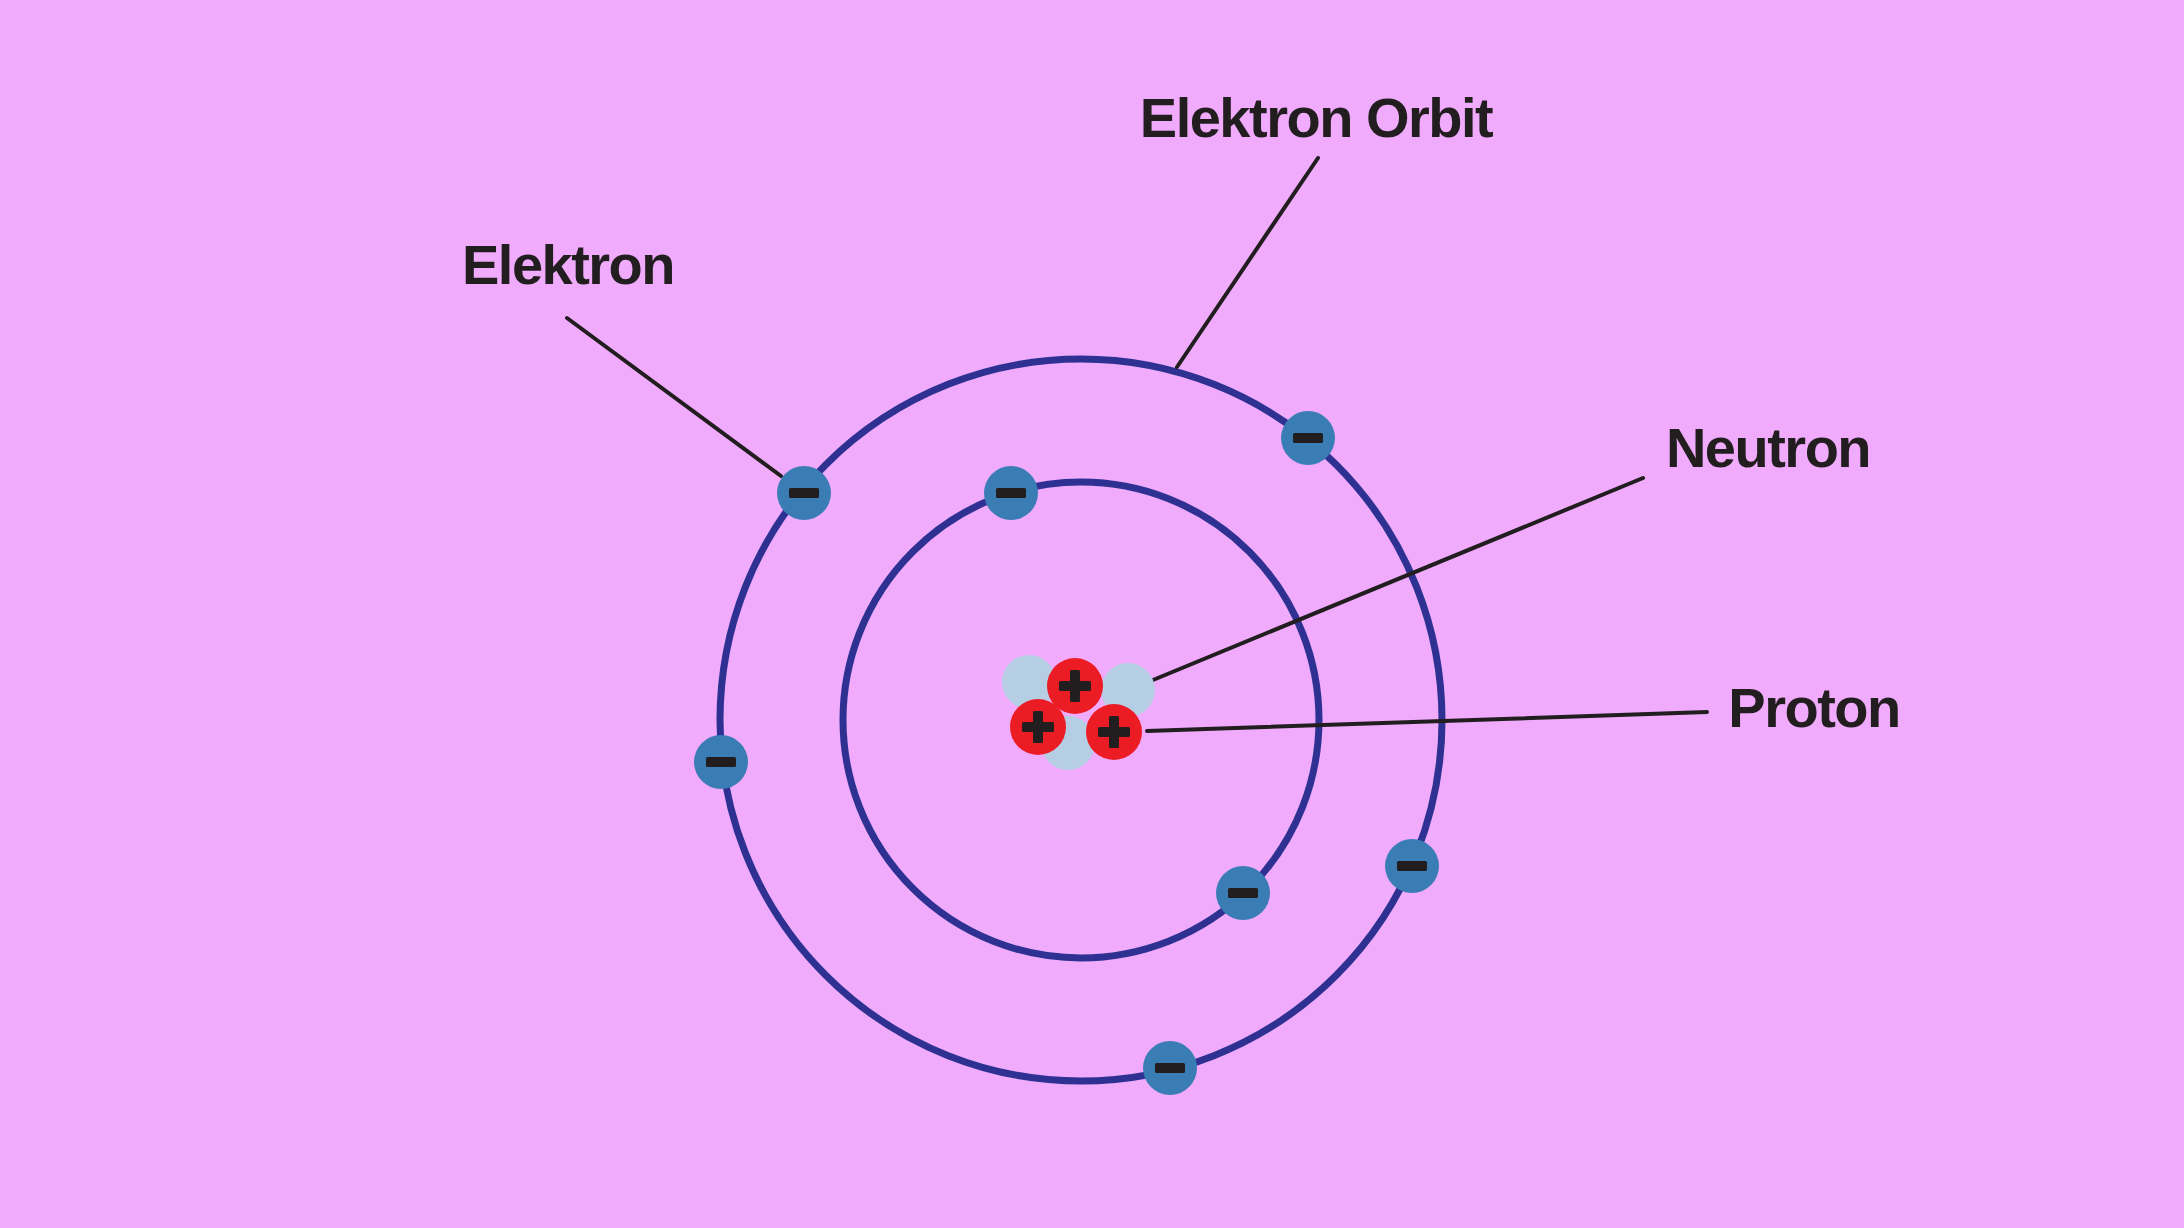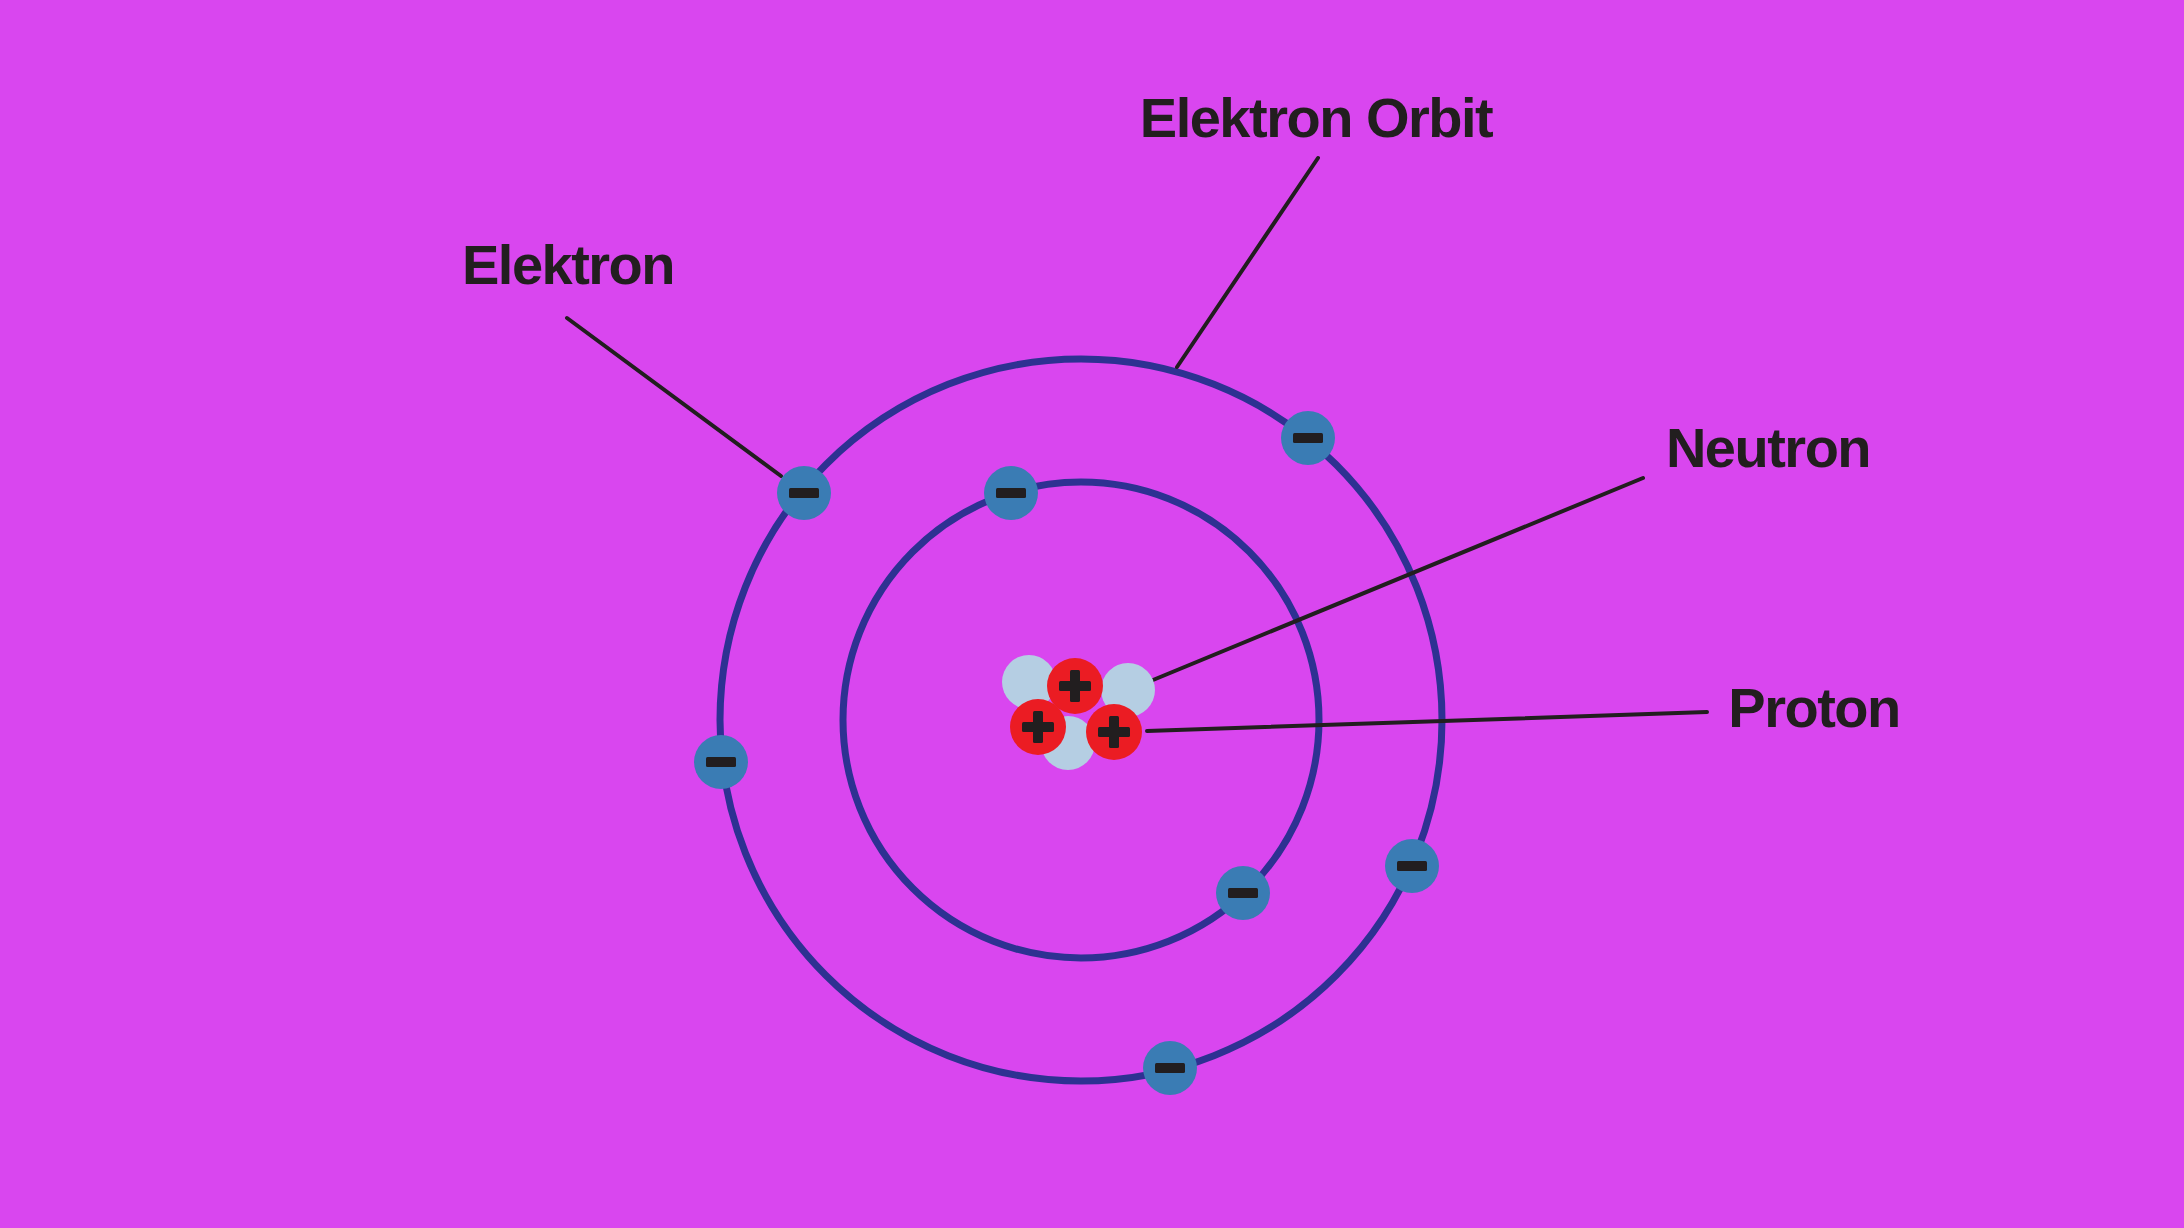--- a/index.html
+++ b/index.html
@@ -9,21 +9,21 @@
     height: 100%;
     background: #ffffff;
     overflow: hidden;
   }
   .stage {
     width: 100vw;
     height: 100vh;
     display: flex;
     align-items: center;
     justify-content: center;
-    background: #d946ef;
+    background: #f0abfc;
   }
   svg.scene {
     width: 100%;
     height: 100%;
     display: block;
   }
   text.lbl {
     font-family: "Liberation Sans", "DejaVu Sans", sans-serif;
     font-weight: bold;
     font-size: 56px;

